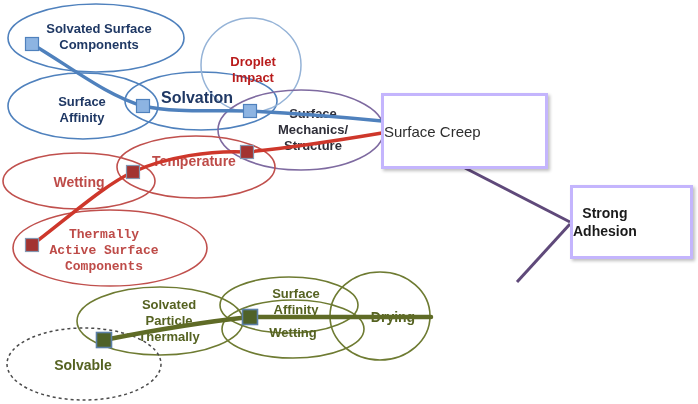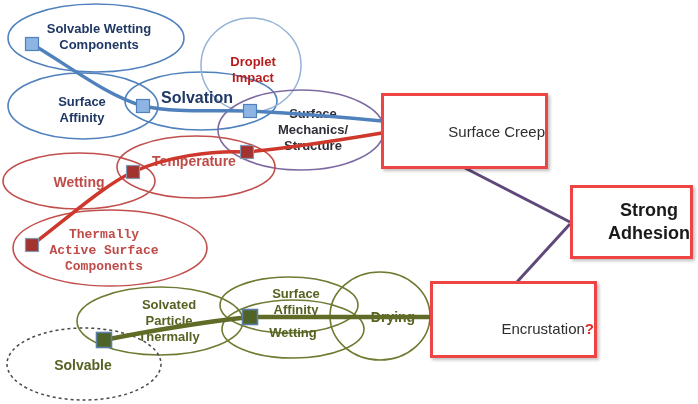--- a/index.html
+++ b/index.html
@@ -23,30 +23,30 @@
     z-index:1;
   }
   .c-navy{color:#1F3864;}
   .c-lblue{color:#b91c1c;}
   .c-dark{color:#2E2E38;}
   .c-red{color:#BE4B48;}
   .c-green{color:#556221;}
   .node-box{
     position:absolute;
     background:#ffffff;
-    border:3px solid #ef4444;
+    border:3px solid #c4b5fd;
     box-shadow:2px 2px 3px rgba(0,0,0,0.25);
-    display:flex;align-items:center;justify-content:flex-end;
+    display:flex;align-items:center;justify-content:flex-start;
     text-align:center;
     z-index:3;
     box-sizing:border-box;
     white-space:pre-line;
   }
   #box-surface-creep{left:381px;top:93px;width:167px;height:76px;font-size:15px;color:#2e2e2e;}
-  #box-strong-adhesion{left:570px;top:185px;width:123px;height:74px;font-size:18px;font-weight:bold;color:#1a1a1a;line-height:1.3;}
+  #box-strong-adhesion{left:570px;top:185px;width:123px;height:74px;font-size:14px;font-weight:bold;color:#1a1a1a;line-height:1.3;}
   #box-encrustation{left:430px;top:281px;width:167px;height:77px;font-size:15px;color:#2e2e2e;}
   #box-encrustation .qmark{color:#E02B20;font-weight:bold;}
 </style>
 </head>
 <body>
 
 <div id="stage">
 
   <svg class="layer" width="698" height="404" viewBox="0 0 698 404">
     <ellipse cx="96" cy="38" rx="88" ry="34" fill="none" stroke="#4F81BD" stroke-width="1.6"></ellipse>
@@ -57,21 +57,21 @@
     <ellipse cx="196" cy="167" rx="79" ry="31" fill="none" stroke="#C0504D" stroke-width="1.6"></ellipse>
     <ellipse cx="79" cy="181" rx="76" ry="28" fill="none" stroke="#C0504D" stroke-width="1.6"></ellipse>
     <ellipse cx="110" cy="248" rx="97" ry="38" fill="none" stroke="#C0504D" stroke-width="1.6"></ellipse>
     <ellipse cx="160" cy="321" rx="83" ry="34" fill="none" stroke="#6E7B32" stroke-width="1.6"></ellipse>
     <ellipse cx="289" cy="305" rx="69" ry="28" fill="none" stroke="#6E7B32" stroke-width="1.6"></ellipse>
     <ellipse cx="293" cy="329" rx="71" ry="29" fill="none" stroke="#6E7B32" stroke-width="1.6"></ellipse>
     <ellipse cx="380" cy="316" rx="50" ry="44" fill="none" stroke="#6E7B32" stroke-width="1.6"></ellipse>
     <ellipse cx="84" cy="364" rx="77" ry="36" fill="none" stroke="#4A4A4A" stroke-width="1.5" stroke-dasharray="3 3"></ellipse>
   </svg>
 
-  <div class="label c-navy" style="left:99px;top:37px;">Solvable Wetting
+  <div class="label c-navy" style="left:99px;top:37px;">Solvated Surface
 Components</div>
   <div class="label c-navy" style="left:82px;top:110px;">Surface
 Affinity</div>
   <div class="label c-navy" style="left:197px;top:98px;font-size:16px;">Solvation</div>
   <div class="label c-lblue" style="left:253px;top:70px;">Droplet
 Impact</div>
   <div class="label c-dark" style="left:313px;top:130px;">Surface
 Mechanics/
 Structure</div>
   <div class="label c-red" style="left:79px;top:183px;font-size:14px;">Wetting</div>
@@ -111,19 +111,14 @@
     <rect x="242.5" y="309.5" width="15" height="15" fill="#4F6228" stroke="#5B7FA6" stroke-width="1.6"></rect>
   </svg>
 
   <div class="node-box" id="box-surface-creep">
     <span>Surface Creep</span>
   </div>
   <div class="node-box" id="box-strong-adhesion">
     <span>Strong
 Adhesion</span>
   </div>
-  <div class="node-box" id="box-encrustation">
-    <span>
-      <span>Encrustation</span><span class="qmark">?</span>
-    </span>
-  </div>
 
 </div>
 
 </body></html>

